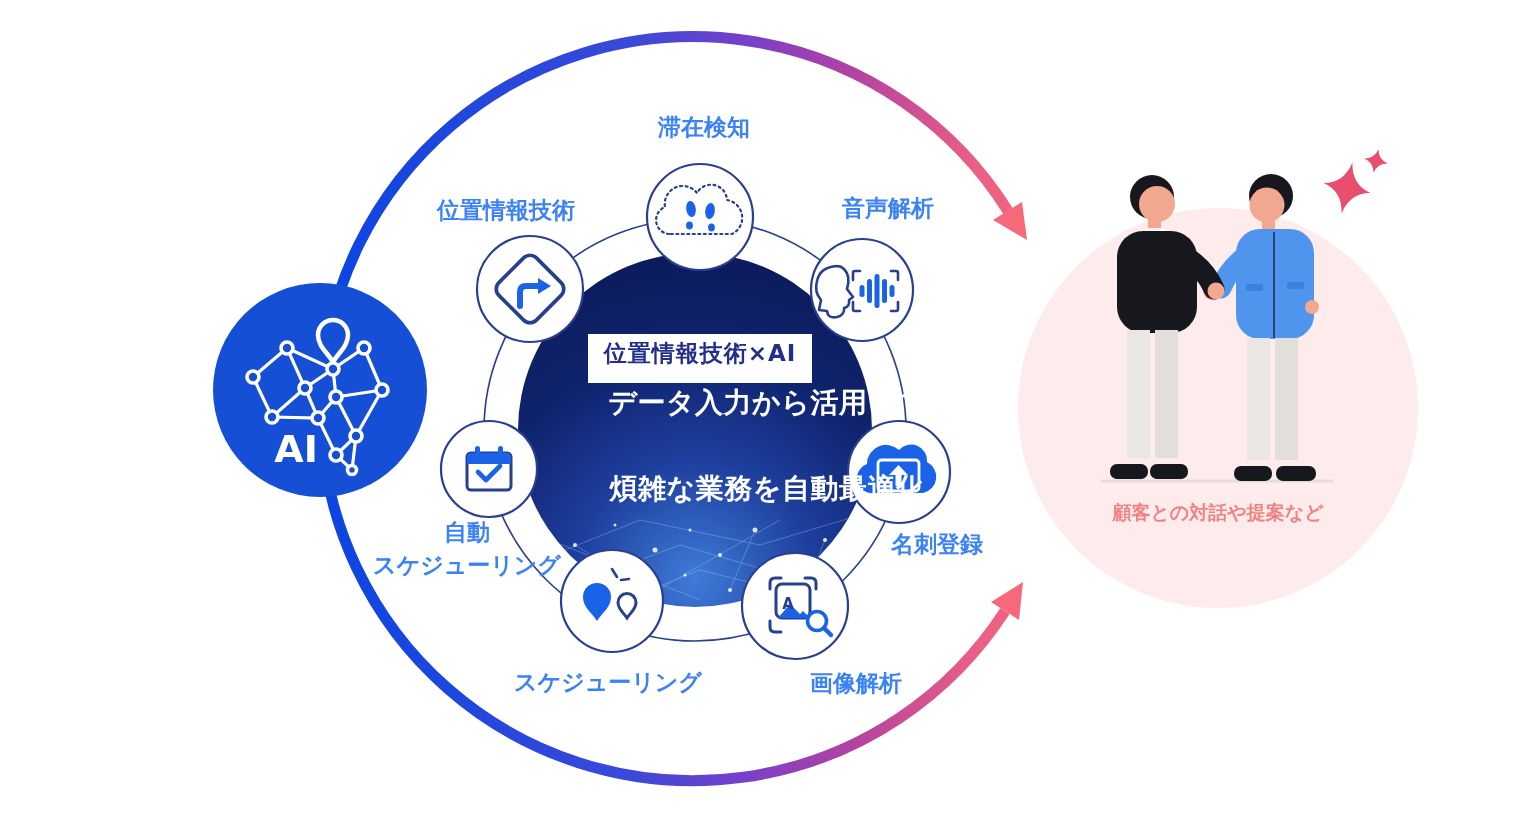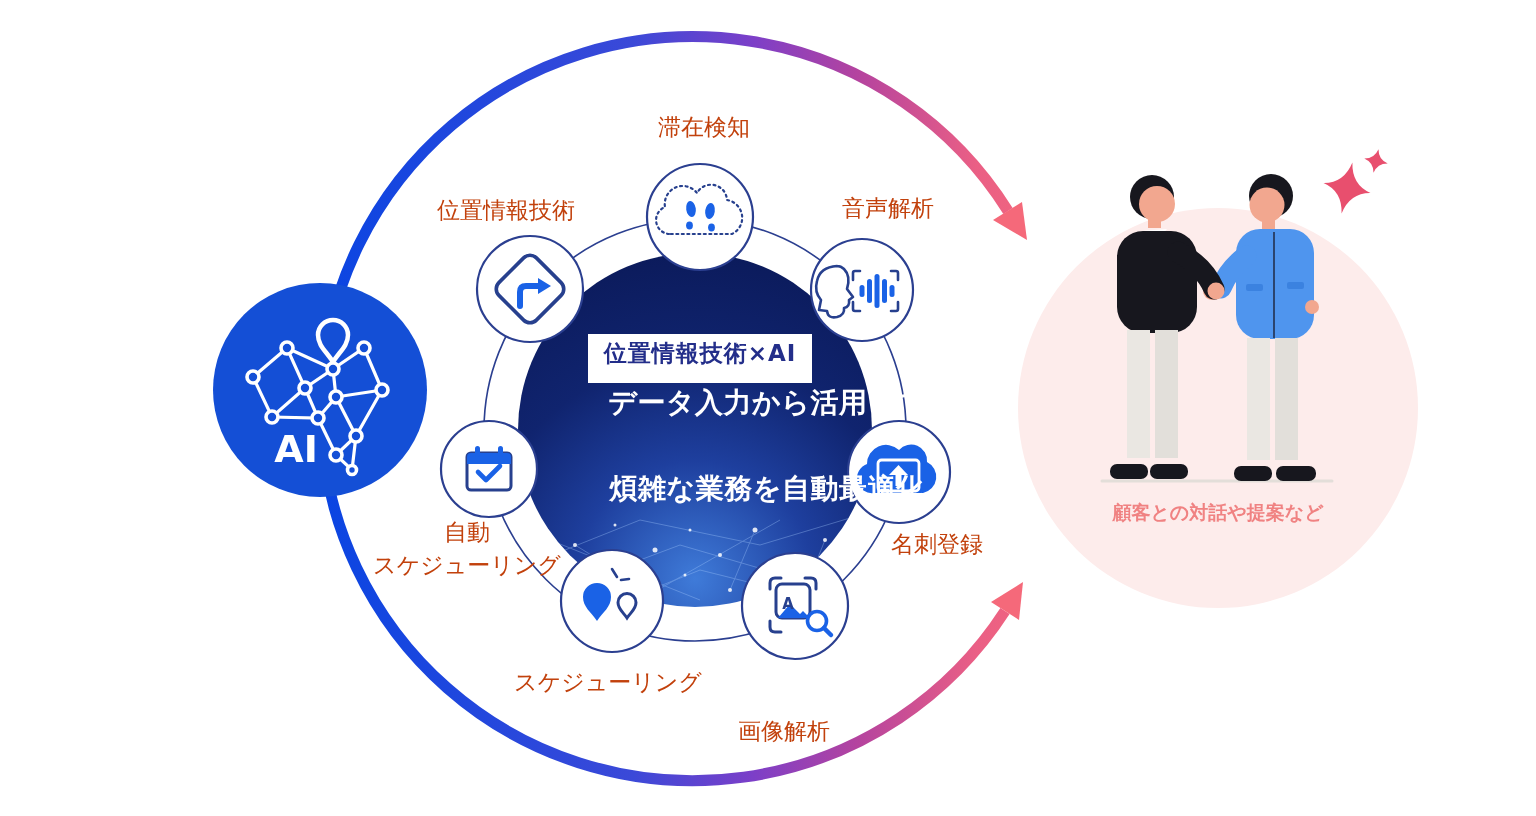--- a/index.html
+++ b/index.html
@@ -1,19 +1,19 @@
 <!DOCTYPE html>
 <html><head>
 <meta charset="utf-8">
 <style>
   html,body{margin:0;padding:0;background:#fff;}
   .stage{position:relative;width:1536px;height:816px;background:#ffffff;overflow:hidden;
          font-family:"DejaVu Sans","Liberation Sans",sans-serif;}
   .stage svg.scene{position:absolute;left:0;top:0;}
-  .flabel{position:absolute;transform:translateX(-50%);font-weight:normal;color:#c2410c;
+  .flabel{position:absolute;transform:translateX(-50%);font-weight:bold;color:#3b82f6;
           font-size:23px;line-height:1.2;white-space:nowrap;}
   .center-badge{position:absolute;left:588px;top:334px;width:224px;height:49px;background:#ffffff;
           color:#232e8a;font-weight:bold;font-size:23px;line-height:39px;text-align:center;
           letter-spacing:1px;white-space:nowrap;}
   .center-line{position:absolute;transform:translateX(-50%);left:740px;color:#ffffff;
           font-weight:bold;font-size:28px;white-space:nowrap;letter-spacing:0.5px;margin-left:27px;}
   .outcome-line{position:absolute;transform:translateX(-50%);left:1218px;color:#f08282;
           font-weight:bold;font-size:19px;white-space:nowrap;}
 </style>
 </head>
@@ -245,17 +245,17 @@
 <div class="center-line" style="top:384px;">データ入力から活用まで</div>
 <div class="center-line" style="top:470px;">煩雑な業務を自動最適化</div>
 
 <div class="flabel" style="left:704px;top:114px;">滞在検知</div>
 <div class="flabel" style="left:506px;top:197px;">位置情報技術</div>
 <div class="flabel" style="left:888px;top:195px;">音声解析</div>
 <div class="flabel" style="left:467px;top:519px;">自動</div>
 <div class="flabel" style="left:467px;top:552px;">スケジューリング</div>
 <div class="flabel" style="left:937px;top:531px;">名刺登録</div>
 <div class="flabel" style="left:608px;top:669px;">スケジューリング</div>
-<div class="flabel" style="left:784px;top:670px;margin-top:48px;">画像解析</div>
+<div class="flabel" style="left:856px;top:670px;">画像解析</div>
 
 <div class="outcome-line" style="top:500px;">顧客との対話や提案など</div>
 
 </div>
 
 </body></html>

